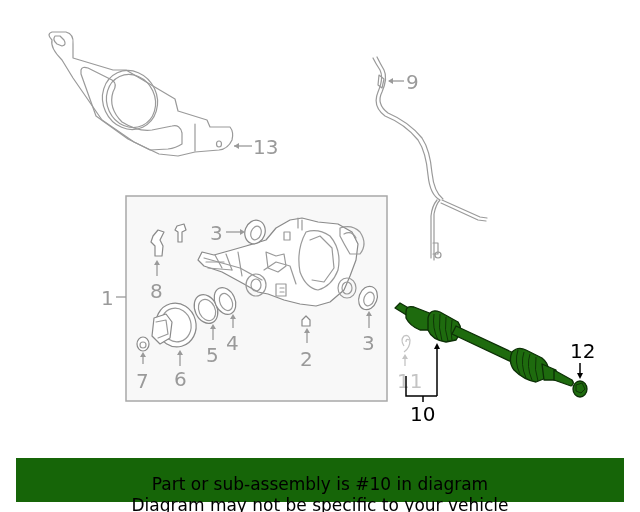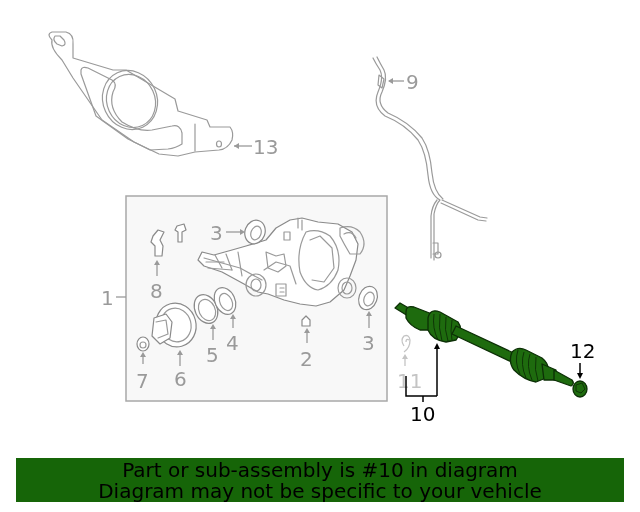--- a/index.html
+++ b/index.html
@@ -7,21 +7,21 @@
     #diagram { position: absolute; left: 0; top: 0; width: 640px; height: 512px; }
     .lbl { font-family: "DejaVu Sans", sans-serif; font-size: 20px; fill: #9a9a9a; }
     .lbl-hi { font-family: "DejaVu Sans", sans-serif; font-size: 20px; fill: #000000; }
     .lbl-dim { font-family: "DejaVu Sans", sans-serif; font-size: 20px; fill: #c4c4c4; }
     .gray { fill: none; stroke: #9a9a9a; stroke-width: 1.2; stroke-linejoin: round; stroke-linecap: round; }
     .grayf { fill: #ffffff; stroke: #8a8a8a; stroke-width: 1.2; stroke-linejoin: round; }
     .green { fill: #1e6b0e; stroke: #0c2f06; stroke-width: 1.3; stroke-linejoin: round; }
     .greenl { fill: none; stroke: #0c2f06; stroke-width: 0.9; }
     .lead { stroke: #9a9a9a; stroke-width: 1.3; fill: none; }
     .lead-hi { stroke: #000000; stroke-width: 1.5; fill: none; }
-    .banner { position: absolute; left: 16px; top: 458px; width: 608px; height: 44px; background: #166508; color: #000000; text-align: center; font-family: "DejaVu Sans", sans-serif; font-size: 20px; line-height: 21px; padding-top: 2px; box-sizing: border-box; }
+    .banner { position: absolute; left: 16px; top: 458px; width: 608px; height: 44px; background: #166508; color: #000000; text-align: center; font-family: "DejaVu Sans", sans-serif; font-size: 17px; line-height: 21px; padding-top: 16px; box-sizing: border-box; }
     .banner div { white-space: nowrap; }
   </style>
 </head>
 <body>
 
 <svg id="diagram" viewBox="0 0 640 512" xmlns="http://www.w3.org/2000/svg">
 
   <g>
     <path class="gray" d="M52,40 Q46,34 52,32 L66,32 Q74,34 73,44 L73,58 L113,70 L126,70 L175,99 L178,111 L207,120 L210,127 L230,127 Q234,132 232,140 Q228,149 219,150 L195,152 L178,156 L159,154 L134,142 L102,120 L73,78 L62,60 Q50,48 52,40 Z"></path>
     <path class="gray" d="M55,36 Q52,40 57,44 L62,46 Q67,45 64,40 L60,36 Z"></path>

